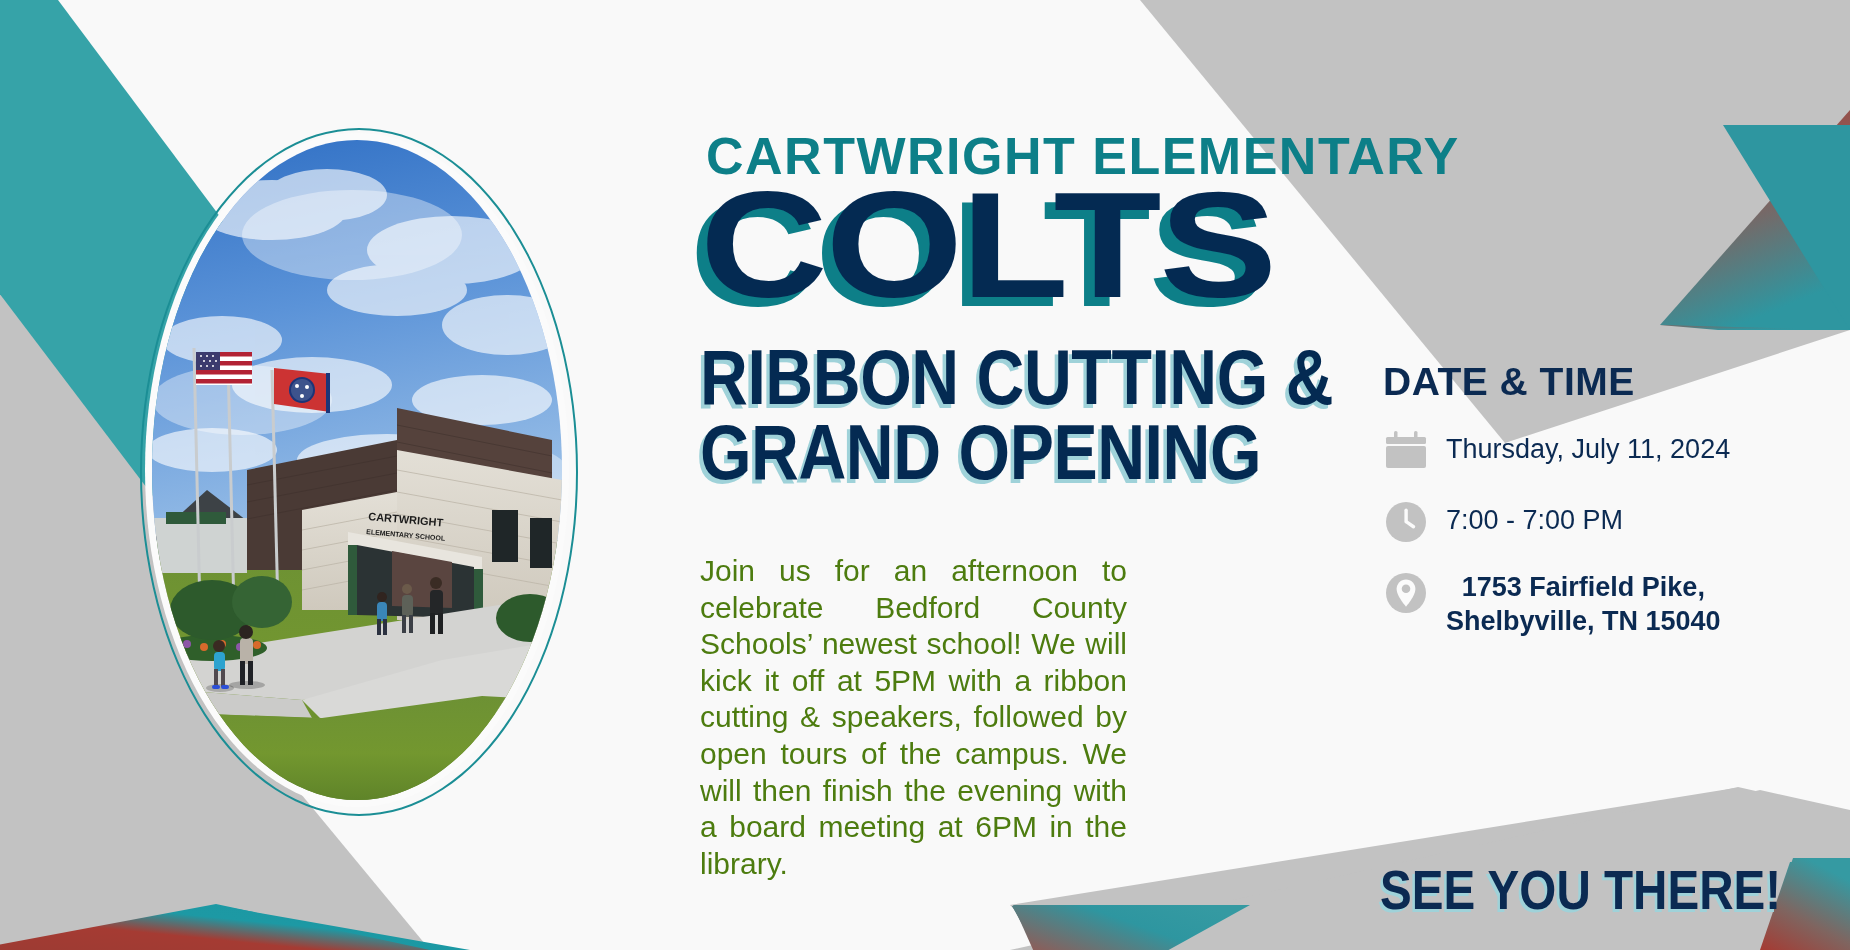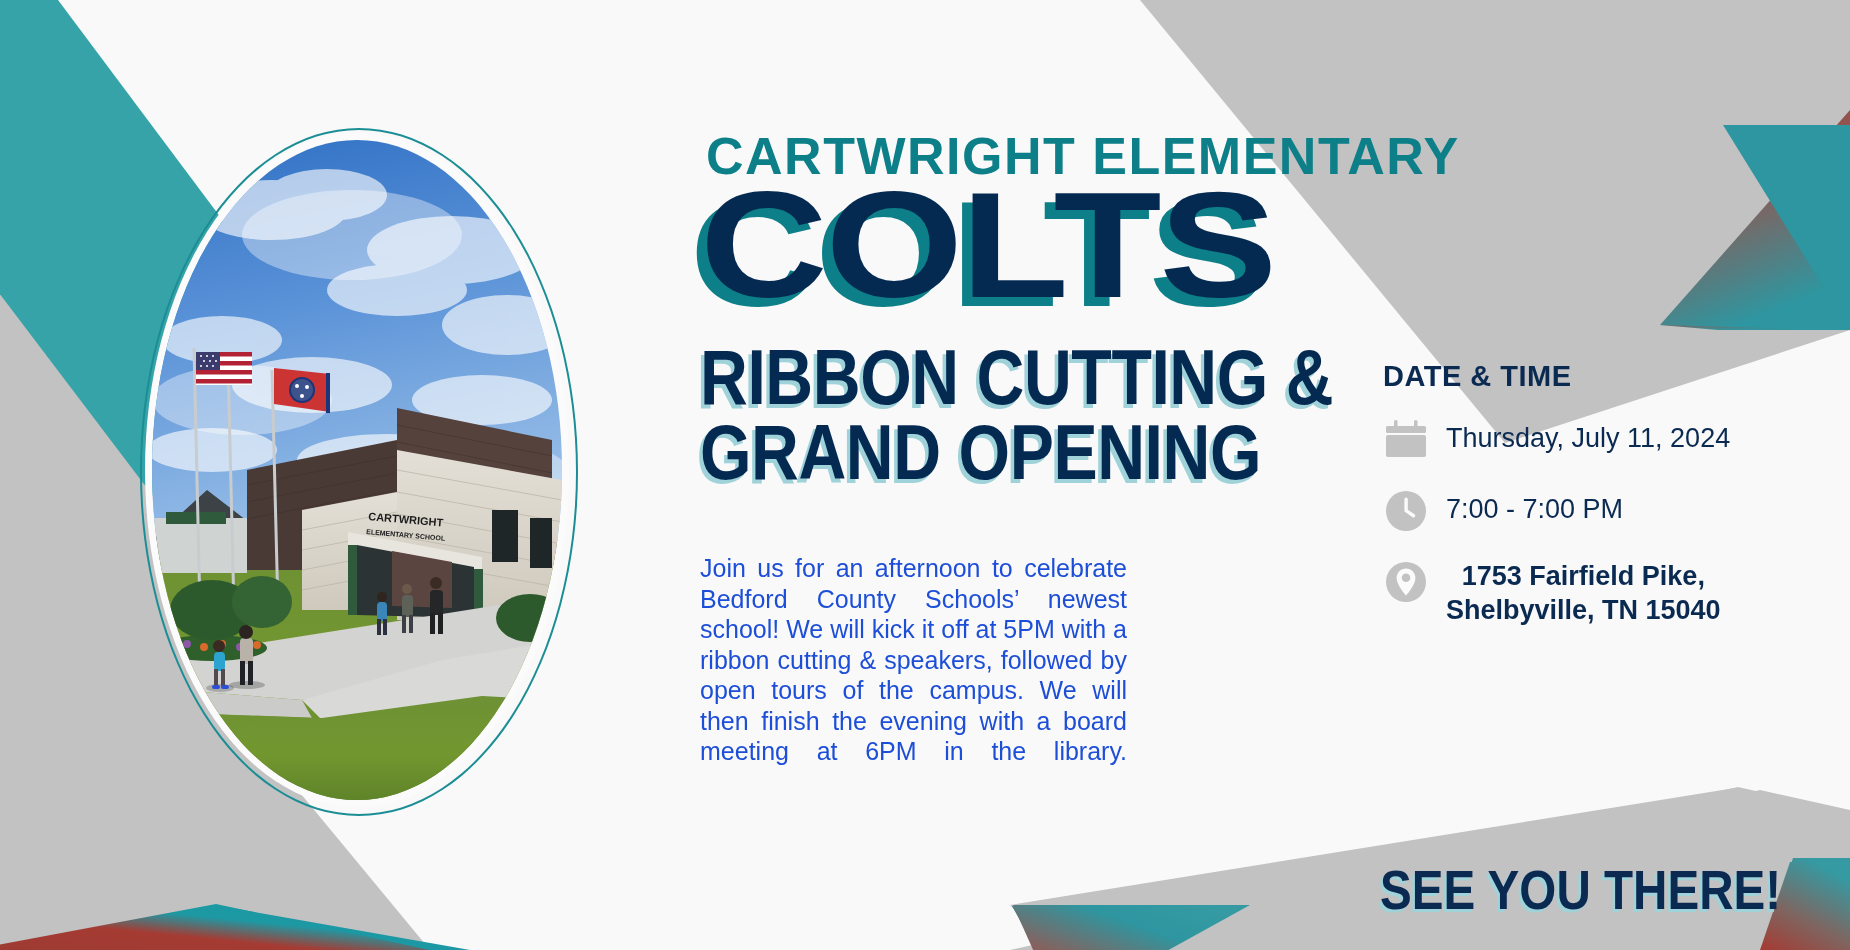--- a/index.html
+++ b/index.html
@@ -72,37 +72,37 @@
     text-shadow:-4px 4px 0 #9fd2d9;
     transform:scaleX(.86);
     transform-origin:left top;
     white-space:nowrap;
   }
   .headline .hl-line{display:block;}
 
   .body-copy{
     position:absolute;left:700px;top:553px;width:427px;
     font-family:"Liberation Sans",sans-serif;
-    font-size:25px;
+    font-size:30px;
     line-height:1.22;
-    color:#1d4ed8;
+    color:#4d7c0f;
     text-align:justify;
     text-justify:inter-word;
     font-weight:500;
   }
   .body-copy::after{content:"";display:inline-block;width:100%;}
 
   
   .info{
     position:absolute;left:1383px;top:360px;width:430px;
   }
   .info-title{
     font-family:"Liberation Sans",sans-serif;
     font-weight:bold;
-    font-size:29px;
+    font-size:39px;
     letter-spacing:.5px;
     color:#0b2a52;
     margin:0 0 24px 0;
   }
   .info-row{
     display:flex;align-items:flex-start;gap:17px;margin-bottom:25px;
   }
   .info-icon{flex:0 0 auto;width:46px;height:46px;}
   .info-icon svg{display:block;}
   .info-text{

